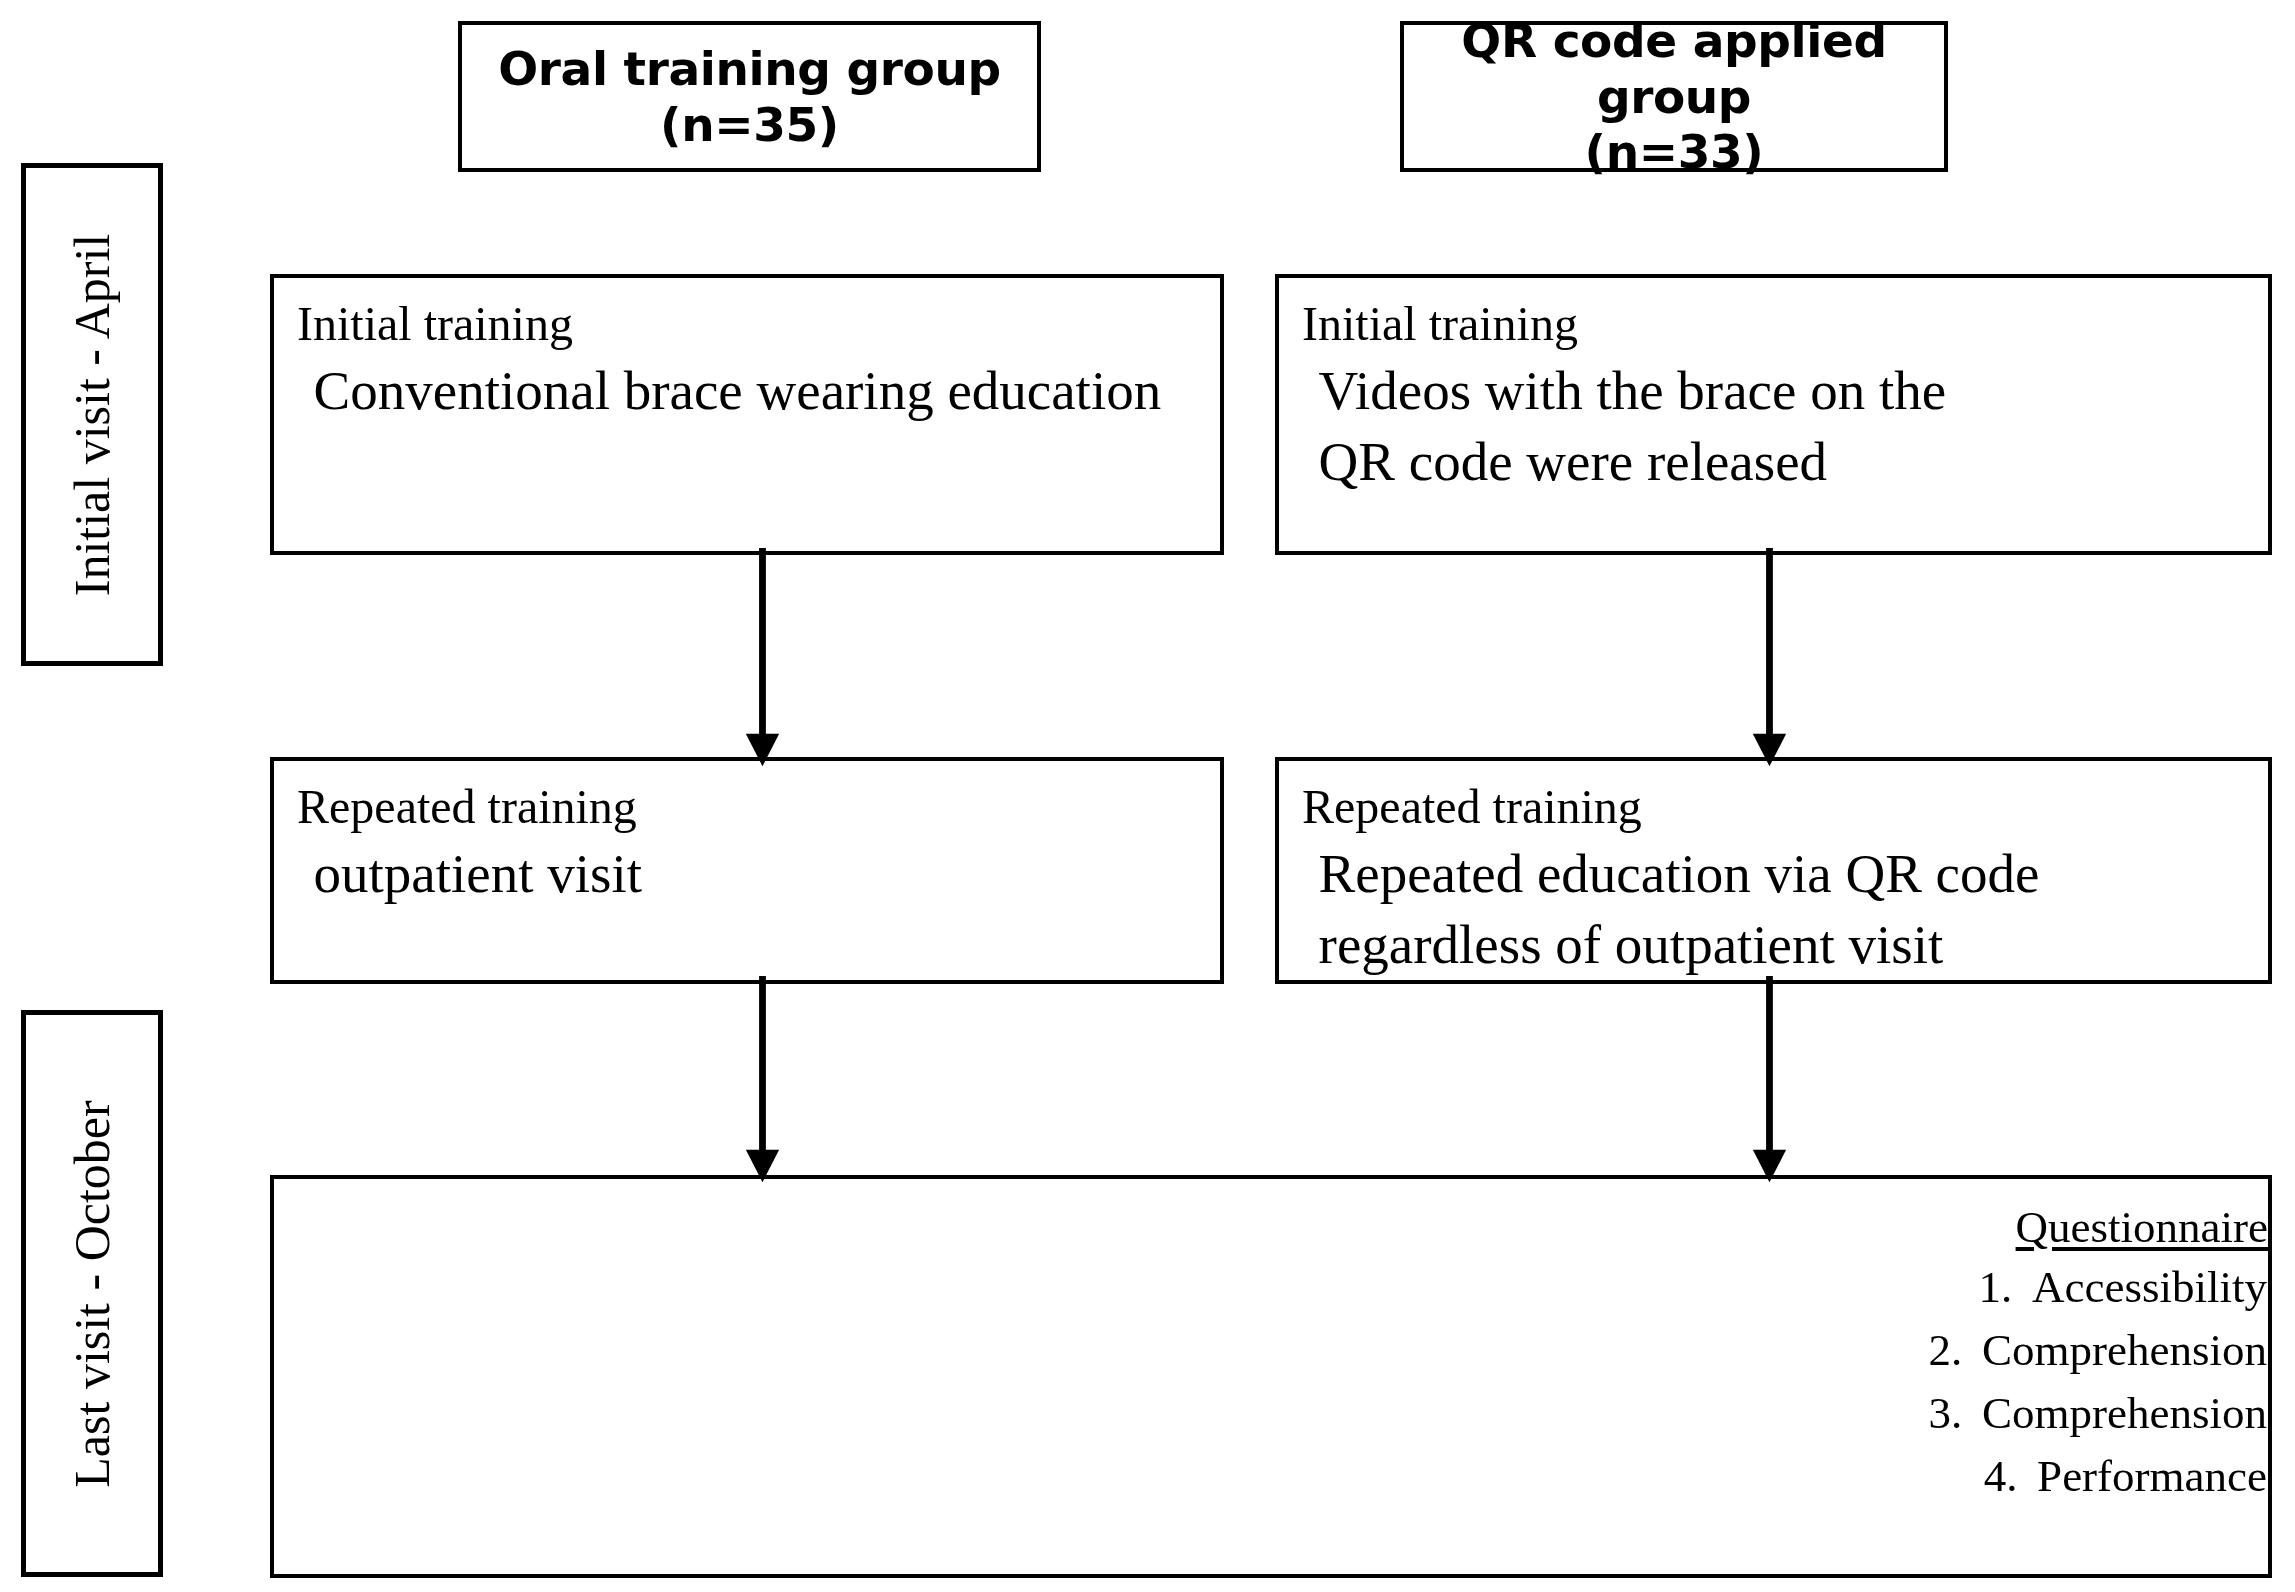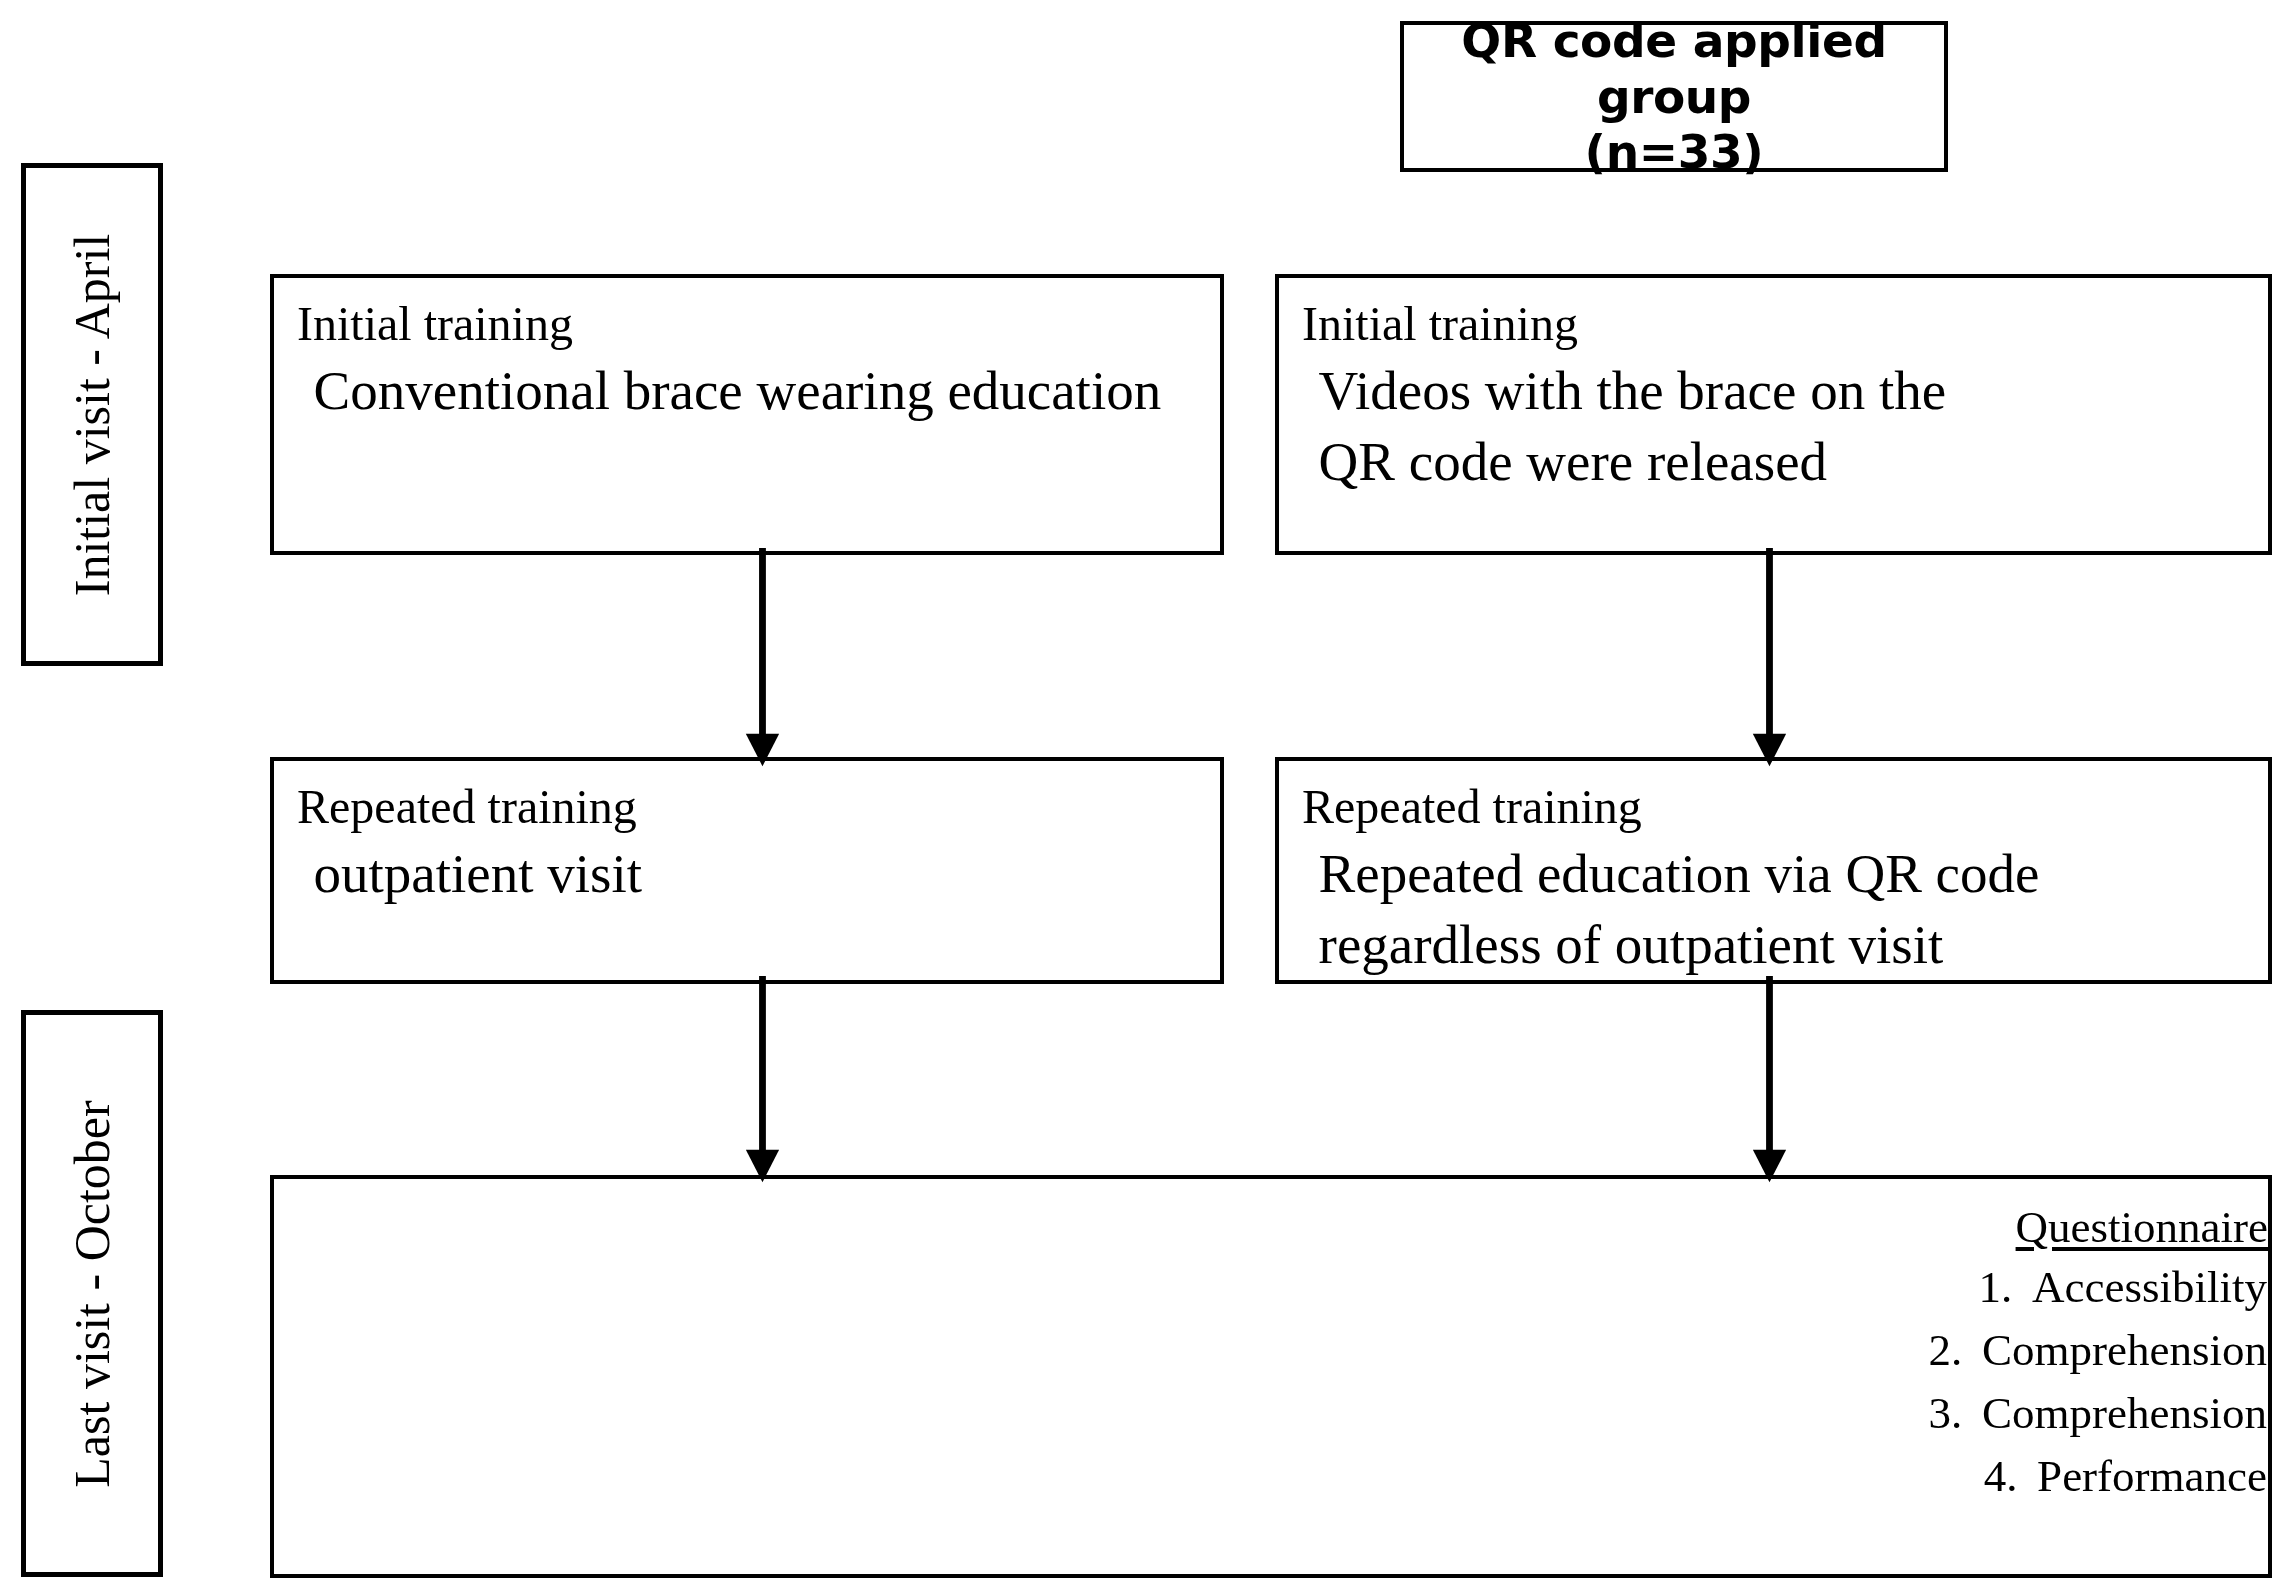--- a/index.html
+++ b/index.html
@@ -105,20 +105,24 @@
   .arrow {
     position: absolute;
     overflow: visible;
   }
 </style>
 </head>
 <body>
 
 <div id="stage">
 
+  <div class="box group-header" style="left:458px; top:21px; width:583px; height:151px;">
+    <span class="gh-line1">Oral training group</span>
+    <span class="gh-line2">(n=35)</span>
+  </div>
 
   <div class="box group-header" style="left:1400px; top:21px; width:548px; height:151px;">
     <span class="gh-line1">QR code applied group</span>
     <span class="gh-line2">(n=33)</span>
   </div>
 
   <div class="box phase-label" style="left:21px; top:163px; width:142px; height:503px;">
     <span class="phase-text">Initial visit - April</span>
   </div>
 

